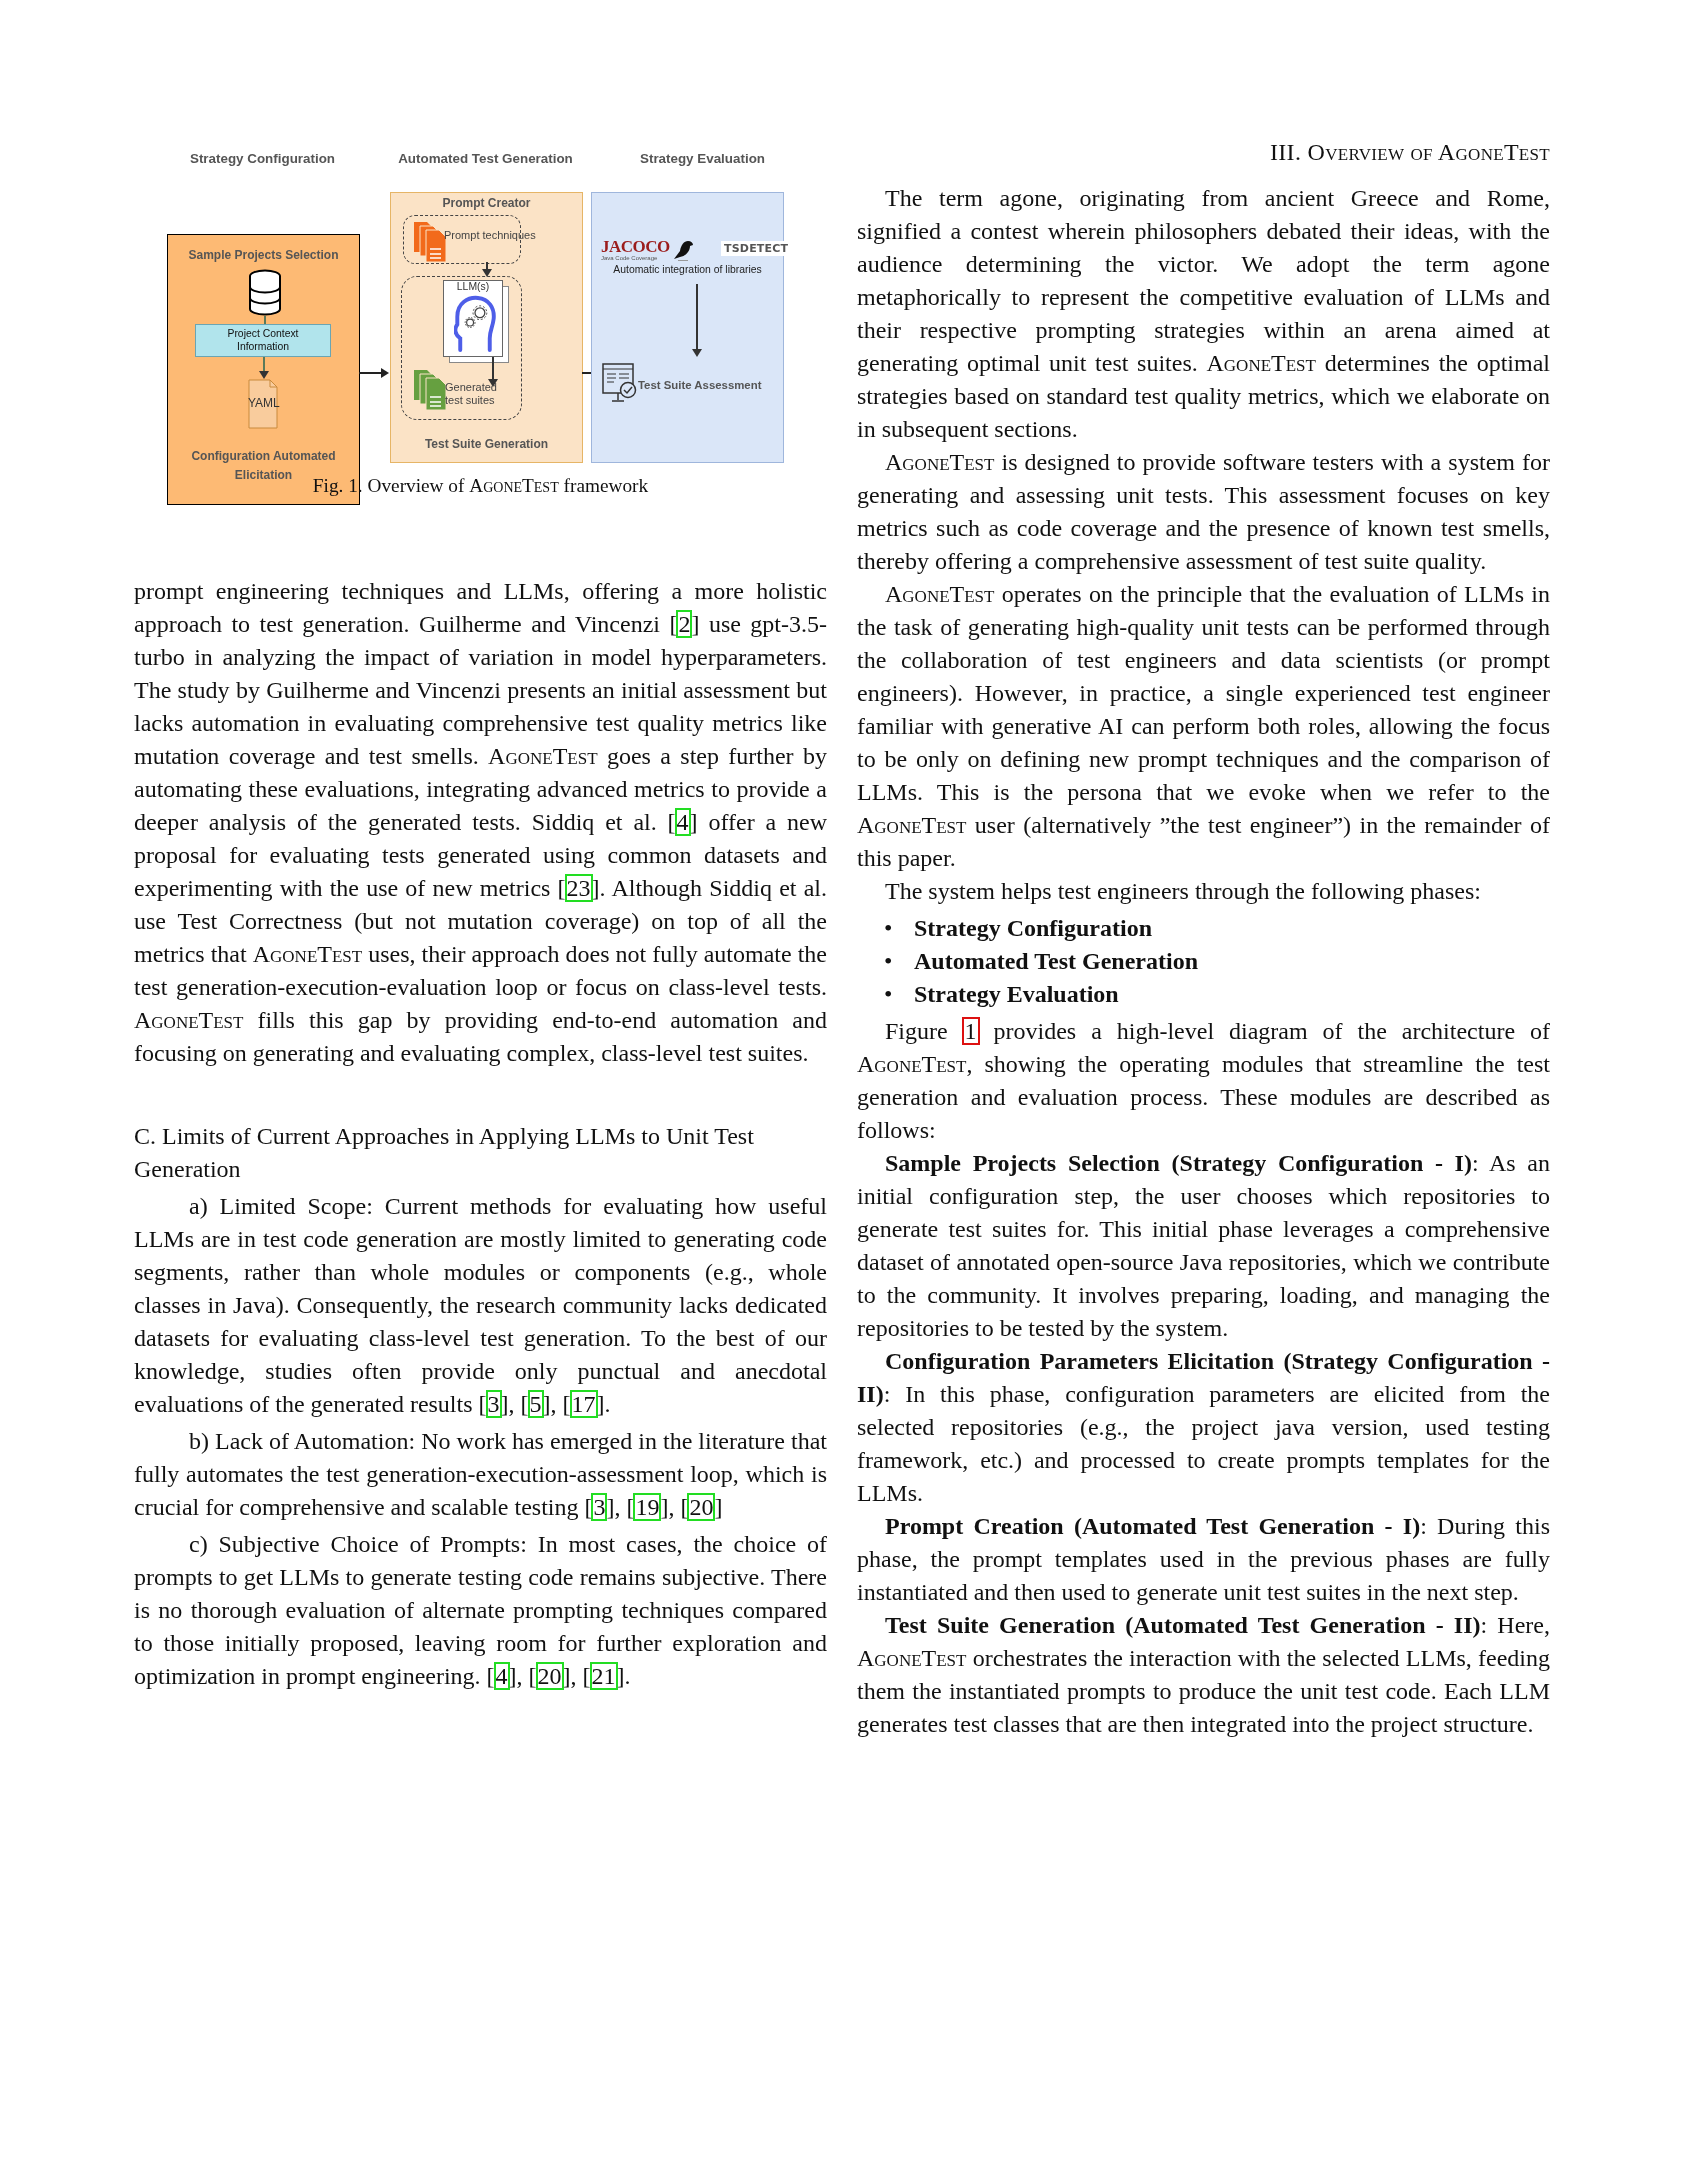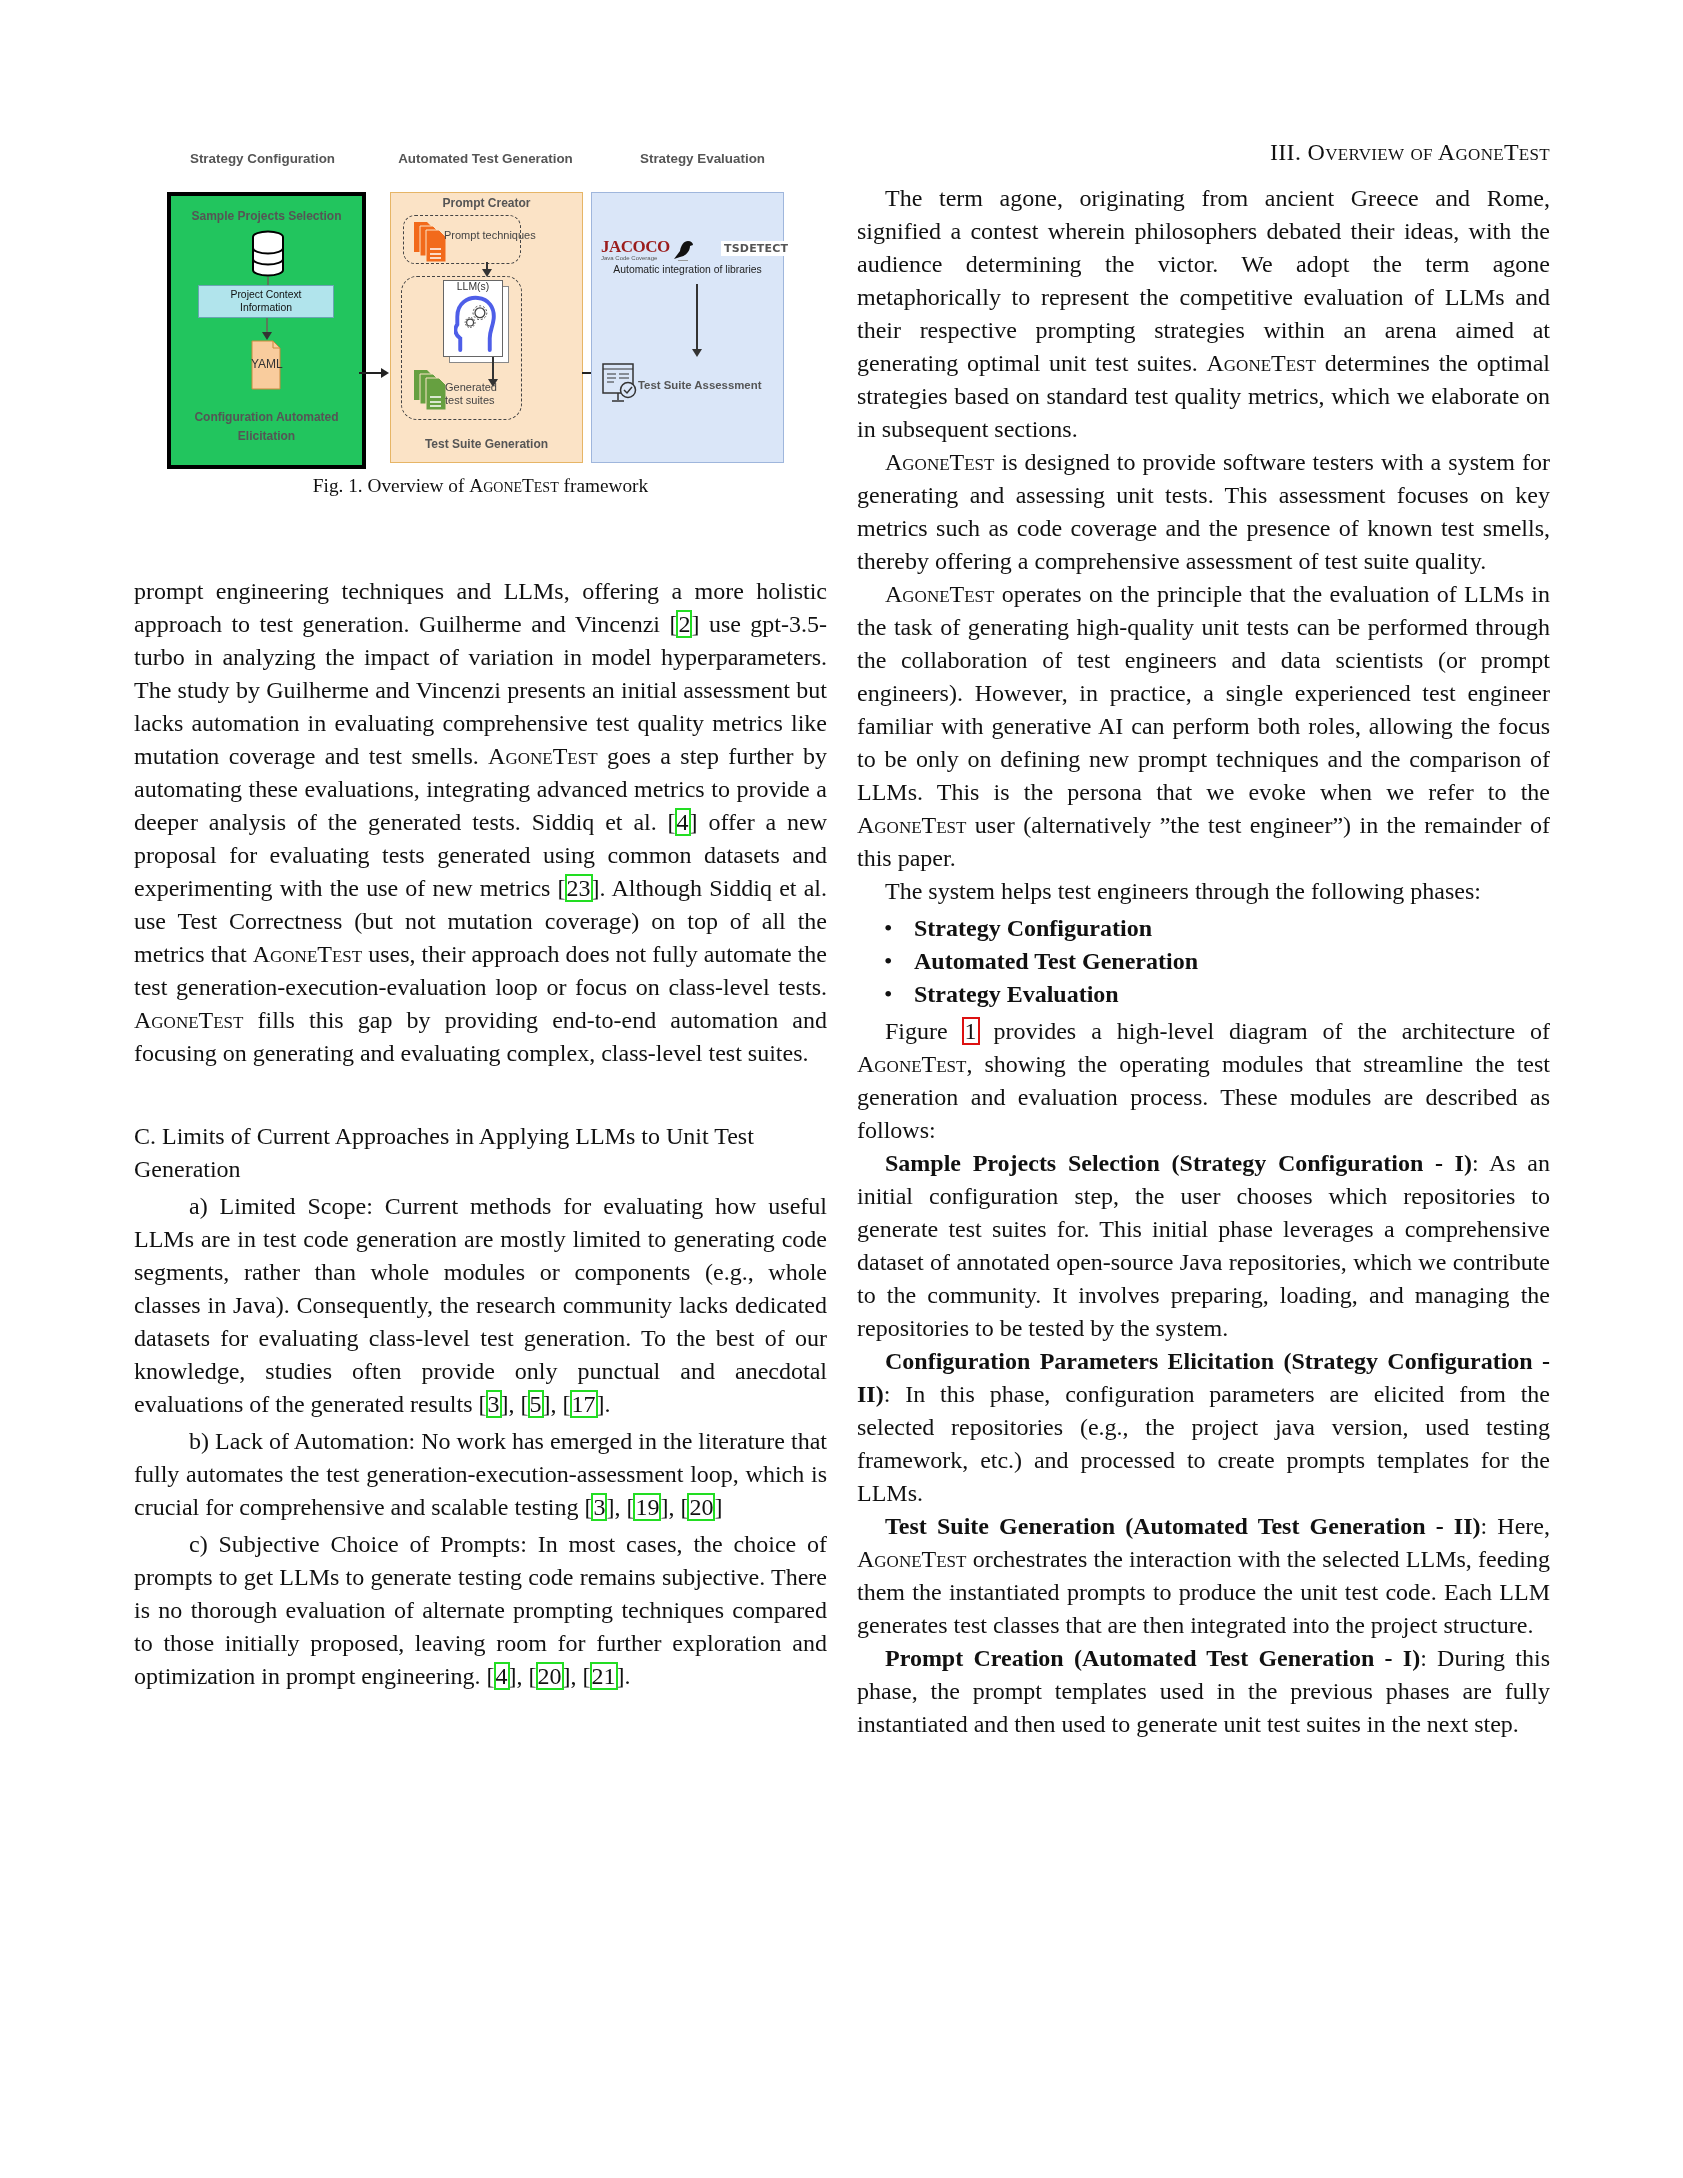--- a/index.html
+++ b/index.html
@@ -12,21 +12,21 @@
   .cite-g { outline:2px solid #22dd22; outline-offset:-1px; padding:0 1px; }
   .cite-r { outline:2px solid #dd1111; outline-offset:-1px; padding:0 2px; }
   .it { }
   .b { font-weight:bold; }
 
   
   .figure { position:absolute; left:149px; top:139px; width:693px; height:327px;
             font-family:"Liberation Sans", "DejaVu Sans", sans-serif; }
   .phase-title { position:absolute; top:12px; font-size:13.4px; font-weight:bold; color:#555; text-align:center; }
   .panel { position:absolute; top:53px; height:269px; }
-  .panel.green { left:18px; width:191px; background:#22c55e; border:4px solid #000000; }
+  .panel.green { left:18px; width:191px; background:#fdba74; border:1px solid #000000;margin-top:42px; }
   .panel.orange { left:241px; width:191px; background:#fbe3c6; border:1px solid #e6b566; }
   .panel.blue { left:442px; width:191px; background:#dae6f8; border:1px solid #9fb6dc; }
   .ptext { position:absolute; font-size:12px; font-weight:bold; color:#555; text-align:center; }
   .small { position:absolute; font-size:11px; color:#333; }
   .dashed { position:absolute; border:1.5px dashed #444; border-radius:12px; }
   .arrow-h { position:absolute; height:1.5px; background:#222; }
   .arrow-h::after { content:""; position:absolute; right:-2px; top:-4px; border-left:8px solid #222; border-top:5px solid transparent; border-bottom:5px solid transparent; }
   .arrow-v { position:absolute; width:1.5px; background:#333; }
   .arrow-v::after { content:""; position:absolute; bottom:-2px; left:-4px; border-top:8px solid #333; border-left:5px solid transparent; border-right:5px solid transparent; }
 
@@ -181,19 +181,19 @@
   <p class="indent">
     <span>Figure </span><a class="cite-r">1</a><span> provides a high-level diagram of the architecture of </span><span class="sc">AgoneTest</span><span>, showing the operating modules that streamline the test generation and evaluation process. These modules are described as follows:</span>
   </p>
   <p class="indent">
     <span class="b">Sample Projects Selection (Strategy Configuration - I)</span><span>: As an initial configuration step, the user chooses which repositories to generate test suites for. This initial phase leverages a comprehensive dataset of annotated open-source Java repositories, which we contribute to the community. It involves preparing, loading, and managing the repositories to be tested by the system.</span>
   </p>
   <p class="indent">
     <span class="b">Configuration Parameters Elicitation (Strategy Configuration - II)</span><span>: In this phase, configuration parameters are elicited from the selected repositories (e.g., the project java version, used testing framework, etc.) and processed to create prompts templates for the LLMs.</span>
   </p>
   <p class="indent">
-    <span class="b">Test Suite Generation (Automated Test Generation - II)</span><span>: Here, </span><span class="sc">AgoneTest</span><span> orchestrates the interaction with the selected LLMs, feeding them the instantiated prompts to produce the unit test code. Each LLM generates test classes that are then integrated into the project structure.</span>
+    <span class="b">Prompt Creation (Automated Test Generation - I)</span><span>: During this phase, the prompt templates used in the previous phases are fully instantiated and then used to generate unit test suites in the next step.</span>
   </p>
   <p class="indent">
-    <span class="b">Prompt Creation (Automated Test Generation - I)</span><span>: During this phase, the prompt templates used in the previous phases are fully instantiated and then used to generate unit test suites in the next step.</span>
+    <span class="b">Test Suite Generation (Automated Test Generation - II)</span><span>: Here, </span><span class="sc">AgoneTest</span><span> orchestrates the interaction with the selected LLMs, feeding them the instantiated prompts to produce the unit test code. Each LLM generates test classes that are then integrated into the project structure.</span>
   </p>
 </div>
 
 
 </body></html>

